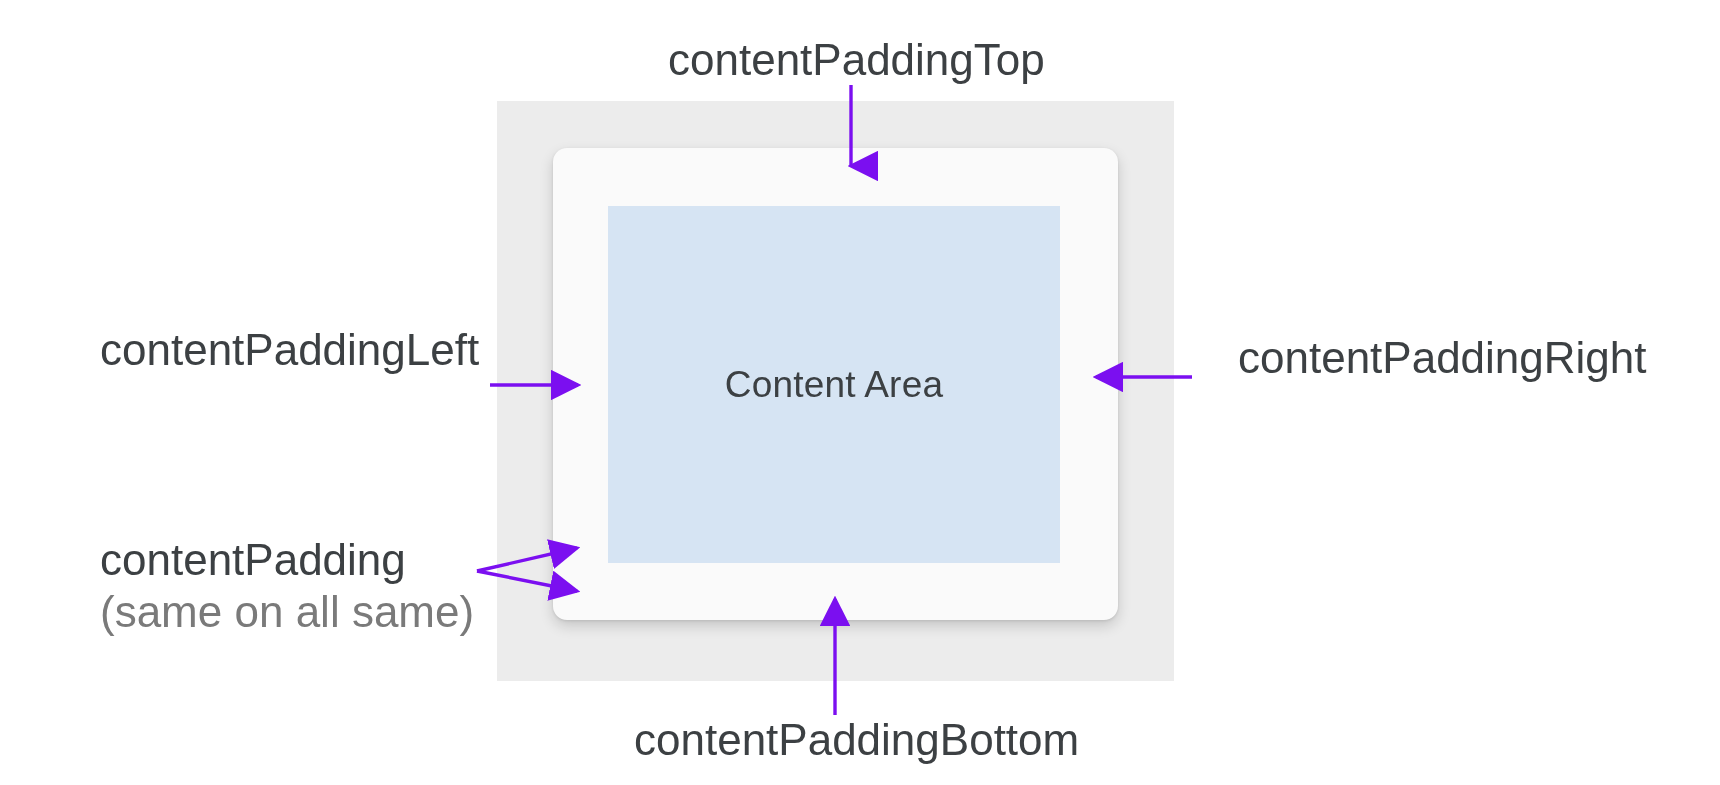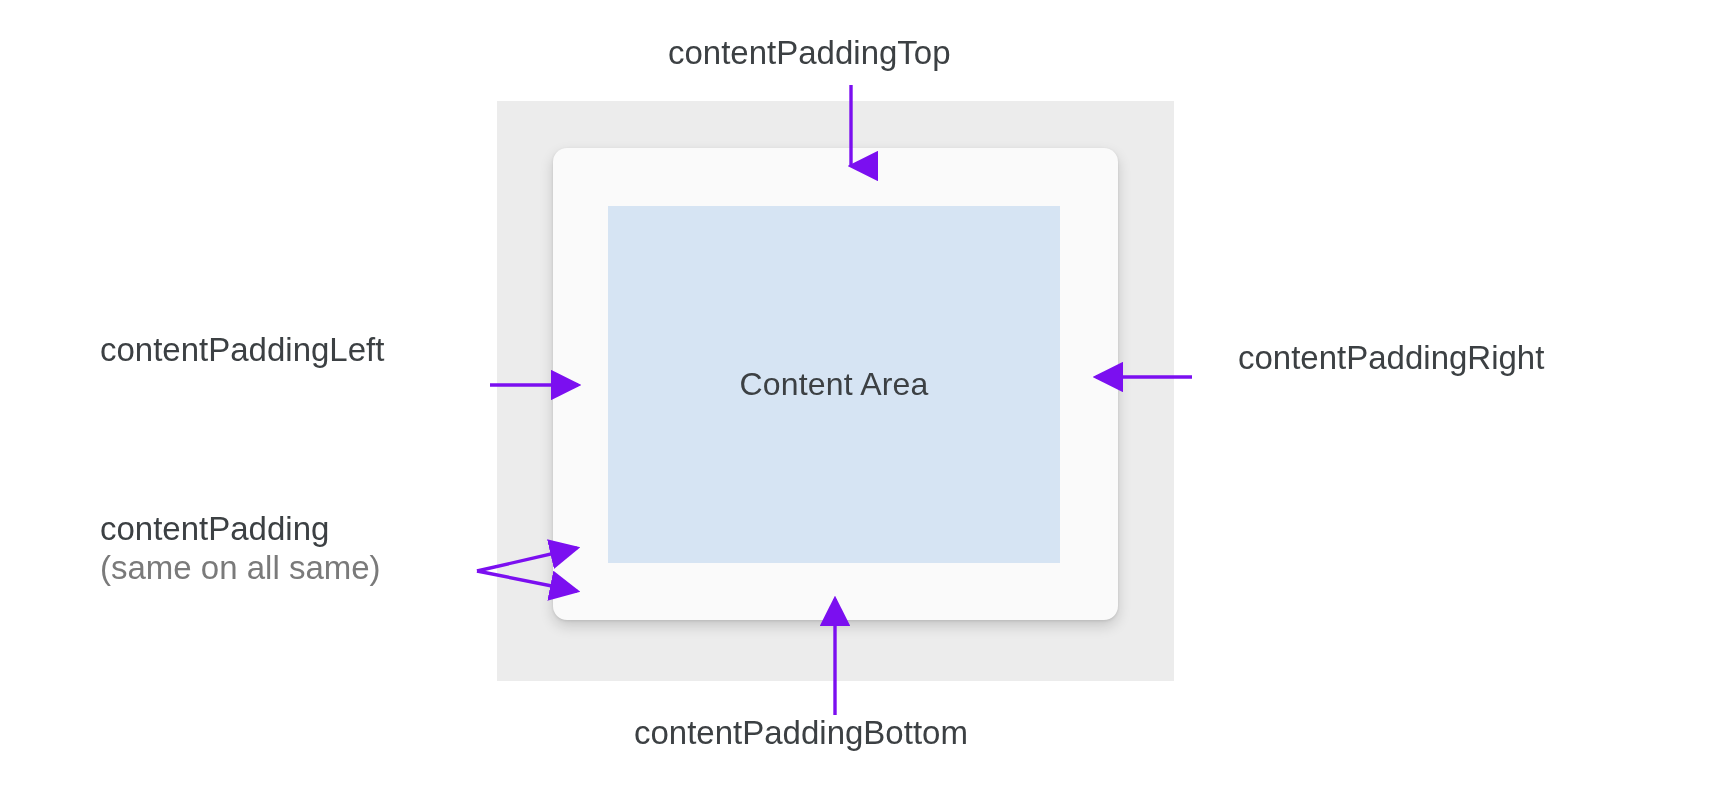--- a/index.html
+++ b/index.html
@@ -42,40 +42,40 @@
     left: 608px;
     top: 206px;
     width: 452px;
     height: 357px;
     background: #d6e4f3;
     display: flex;
     align-items: center;
     justify-content: center;
   }
   .content-label {
-    font-size: 32px;
+    font-size: 37px;
     color: #3c4043;
     letter-spacing: 0.2px;
     white-space: nowrap;
   }
 
   
   #arrows {
     position: absolute;
     left: 0;
     top: 0;
     width: 1720px;
     height: 785px;
     pointer-events: none;
   }
 
   
   .lbl {
     position: absolute;
-    font-size: 33px;
+    font-size: 44px;
     color: #3c4043;
     white-space: nowrap;
     line-height: 1.18;
   }
   .lbl .sub {
     display: block;
     color: #7a7a7a;
   }
   .lbl-top {
     left: 668px;
@@ -87,21 +87,21 @@
     transform: translateY(-50%);
   }
   .lbl-right {
     left: 1218px;
     top: 358px;
     transform: translateY(-50%);
     margin-left: 20px;
   }
   .lbl-padding {
     left: 100px;
-    top: 510px;
+    top: 534px;
   }
   .lbl-bottom {
     left: 634px;
     top: 714px;
   }
 </style>
 </head>
 <body>
 
 <div id="stage">

